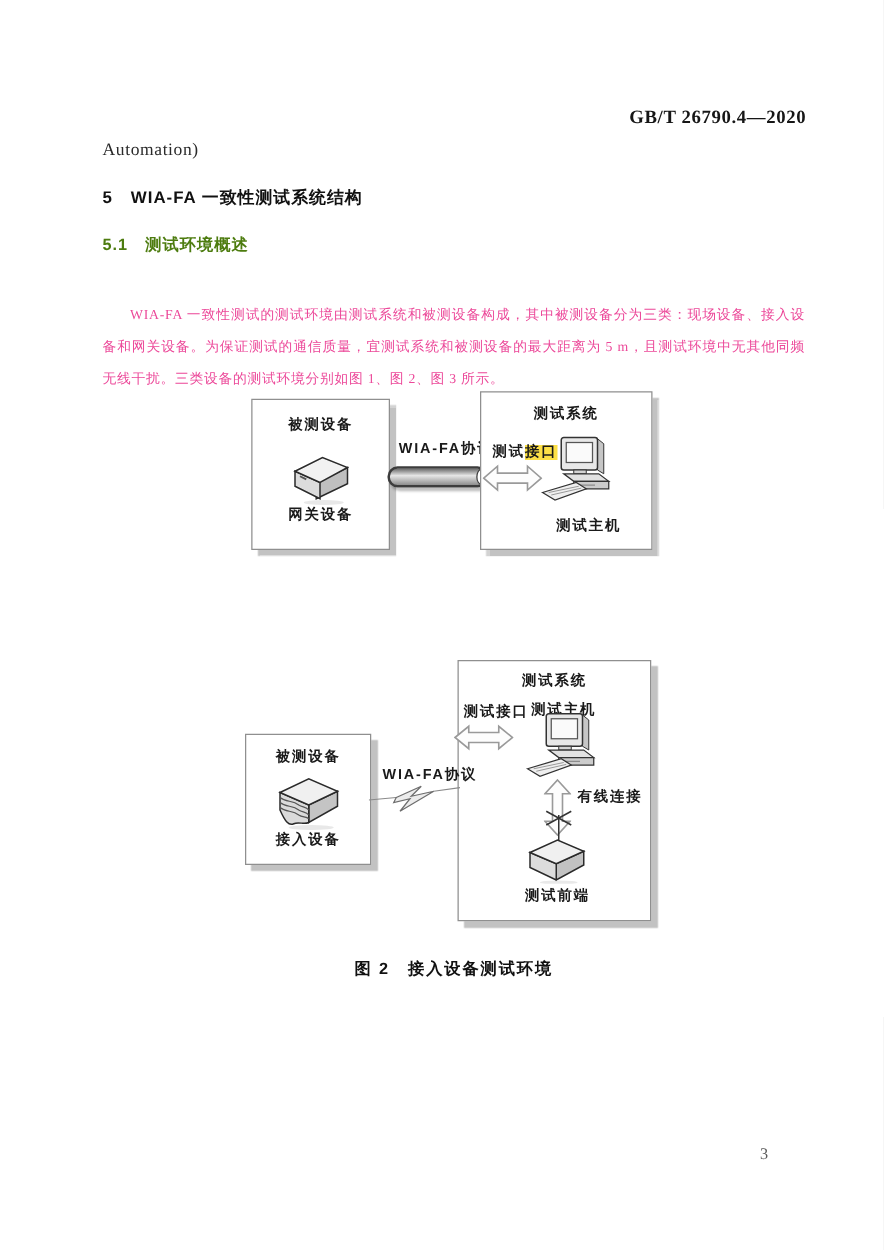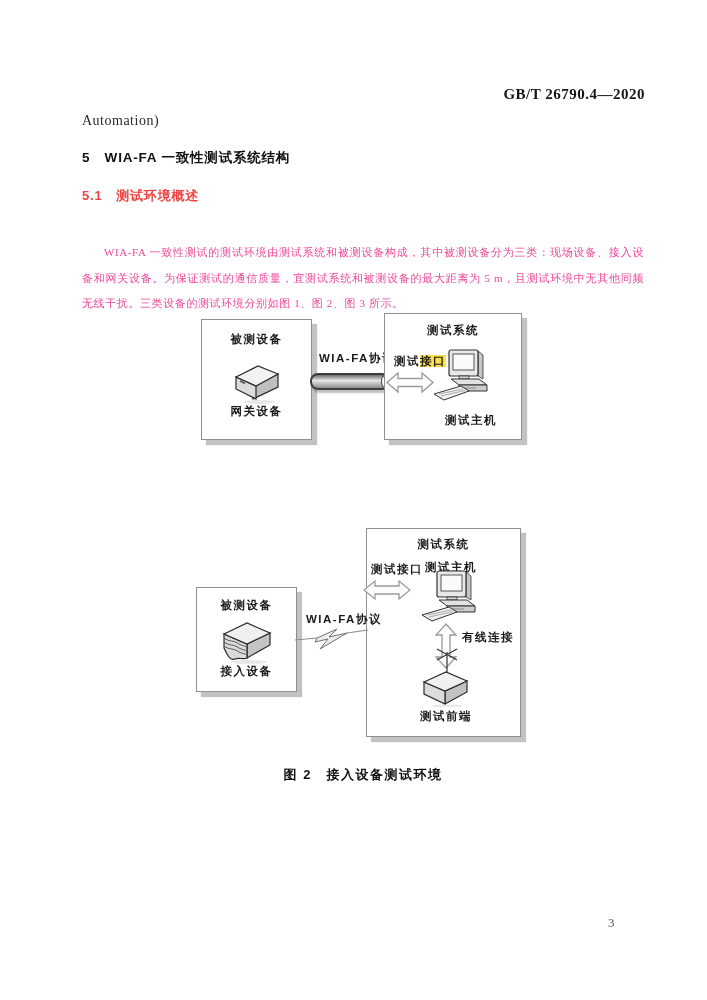--- a/index.html
+++ b/index.html
@@ -15,21 +15,21 @@
   }
   .automation { position:absolute; top:113px; left:82px; font-size:14px; color:#2a2a2a; letter-spacing:0.5px; }
   .h5 {
     position:absolute; top:149px; left:82px;
     font-family:Liberation Sans, sans-serif; font-weight:bold;
     font-size:13.5px; letter-spacing:0.8px; color:#111;
   }
   .h51 {
     position:absolute; top:187px; left:82px;
     font-family:"Liberation Sans", sans-serif; font-weight:bold;
-    font-size:13px; letter-spacing:0.8px; color:#ef4444;
+    font-size:13px; letter-spacing:0.8px; color:#4d7c0f;
   }
   .para {
     position:absolute; top:212px; left:82px; width:562px;
     font-size:11px; line-height:25.5px; letter-spacing:0.6px;
     text-align:justify; text-indent:2em; color:#ec4899;margin-top:28px;
   }
   
   .dbox {
     position:absolute; background:#fff;
     border:1px solid #8f8f8f;

